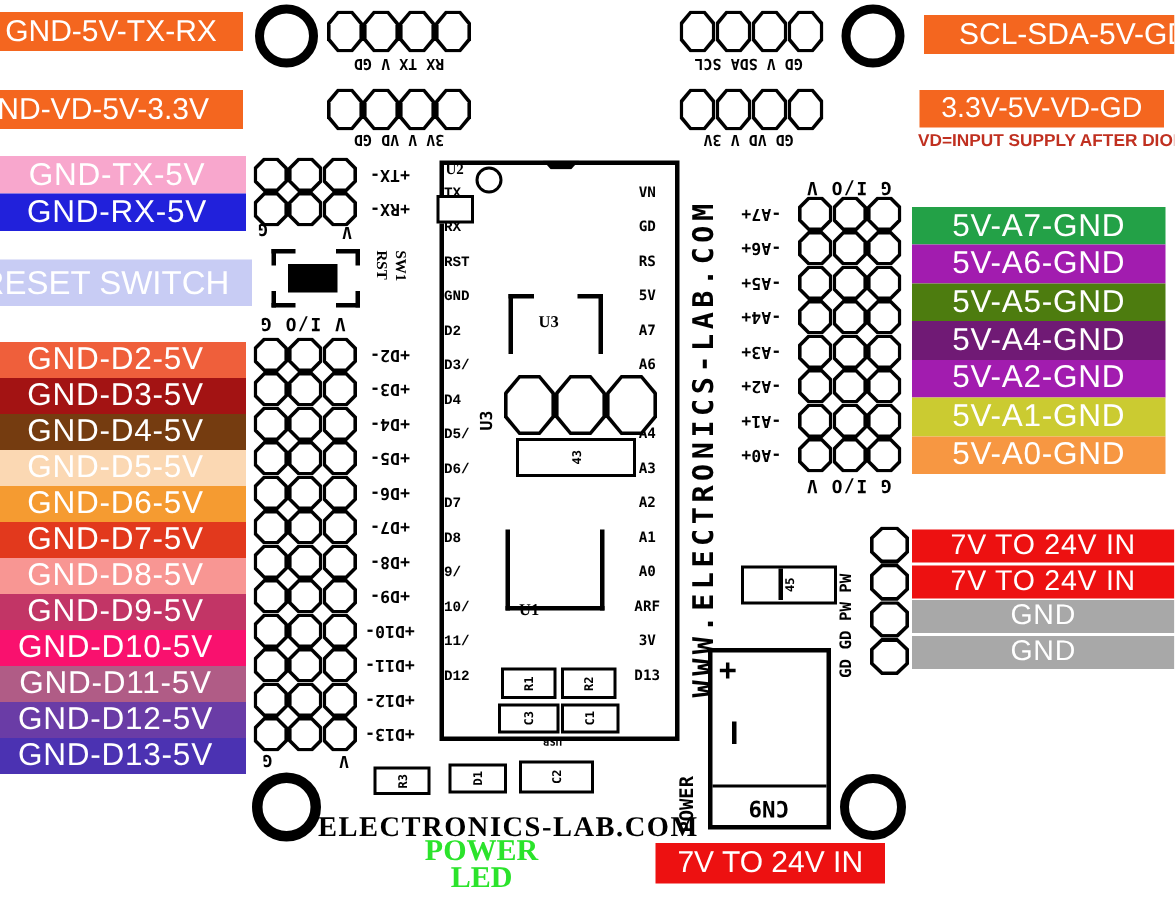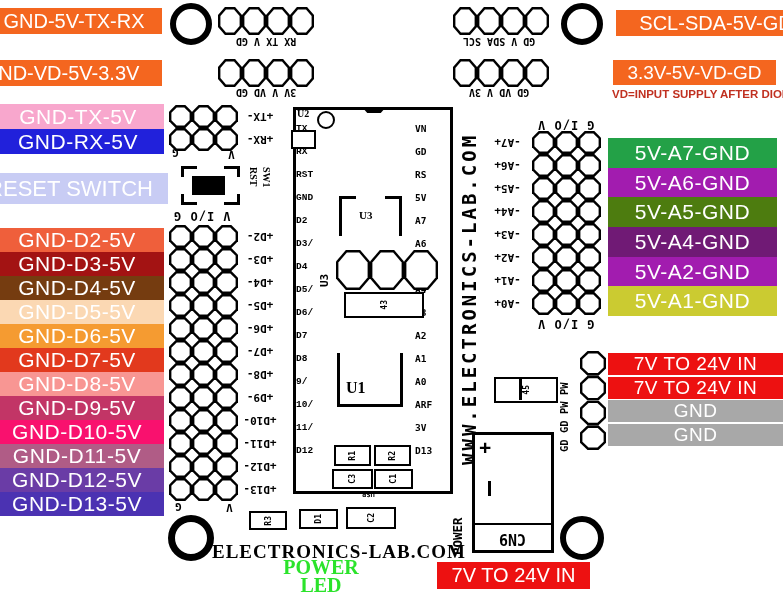--- a/index.html
+++ b/index.html
@@ -233,21 +233,21 @@
       <div>D4</div>
       <div>D5/</div>
       <div>D6/</div>
       <div>D7</div>
       <div>D8</div>
       <div>9/</div>
       <div>10/</div>
       <div>11/</div>
       <div>D12</div>
     </div>
-  <div class="pincol" style="left:415px;top:124px;width:33px;height:332px;text-align:left;">
+  <div class="pincol" style="left:415px;top:124px;width:33px;height:332px;text-align:center;">
       <div>VN</div>
       <div>GD</div>
       <div>RS</div>
       <div>5V</div>
       <div>A7</div>
       <div>A6</div>
       <div>A5</div>
       <div>A4</div>
       <div>A3</div>
       <div>A2</div>
@@ -256,21 +256,21 @@
       <div>ARF</div>
       <div>3V</div>
       <div>D13</div>
     </div>
 
   <div class="abs" style="left:339px;top:196px;width:17px;height:40px;border-top:3px solid #000;border-left:3px solid #000;box-sizing:border-box;"></div>
   <div class="abs" style="left:385px;top:196px;width:17px;height:40px;border-top:3px solid #000;border-right:3px solid #000;box-sizing:border-box;"></div>
   <div class="abs mono" style="left:359px;top:209px;font-size:11px;">U3</div>
 
   <div class="abs" style="left:337px;top:353px;width:66px;height:54px;border:3px solid #000;border-top:none;box-sizing:border-box;"></div>
-  <div class="abs mono" style="left:346px;top:379px;font-size:16px;">U1</div>
+  <div class="abs mono" style="left:346px;top:401px;font-size:11px;">U1</div>
 
   <div class="vert" style="left:318px;top:249px;width:16px;height:38px;font-size:11px;">U3</div>
   <div class="padgrid" style="left:336px;top:250px;width:102px;height:40px;grid-template-columns:repeat(3,1fr);">
       <div class="pad"></div>
       <div class="pad"></div>
       <div class="pad"></div>
     </div>
   <div class="comp" style="left:344px;top:292px;width:80px;height:26px;">
       <span class="vert">43</span>
     </div>
@@ -345,20 +345,21 @@
       <div>-A1+</div>
       <div>-A0+</div>
     </div>
   <div class="bandlist" style="left:608px;top:138px;width:169px;height:178px;">
       <div style="background: rgb(35, 161, 71);">5V-A7-GND</div>
       <div style="background: #a21caf;">5V-A6-GND</div>
       <div style="background: #4d7c0f;">5V-A5-GND</div>
       <div style="background: #701a75;">5V-A4-GND</div>
       <div style="background: #a21caf;">5V-A2-GND</div>
       <div style="background: rgb(203, 203, 49);">5V-A1-GND</div>
+      <div style="background: rgb(247, 151, 66);">5V-A0-GND</div>
     </div>
 
   <div class="vert" style="left:558px;top:349px;width:16px;height:103px;font-size:10.5px;">GD GD PW PW</div>
   <div class="padgrid" style="left:580px;top:351px;width:26px;height:99px;grid-template-rows:repeat(4,1fr);">
       <div class="pad"></div>
       <div class="pad"></div>
       <div class="pad"></div>
       <div class="pad"></div>
     </div>
   <div class="comp" style="left:494px;top:377px;width:64px;height:26px;">

